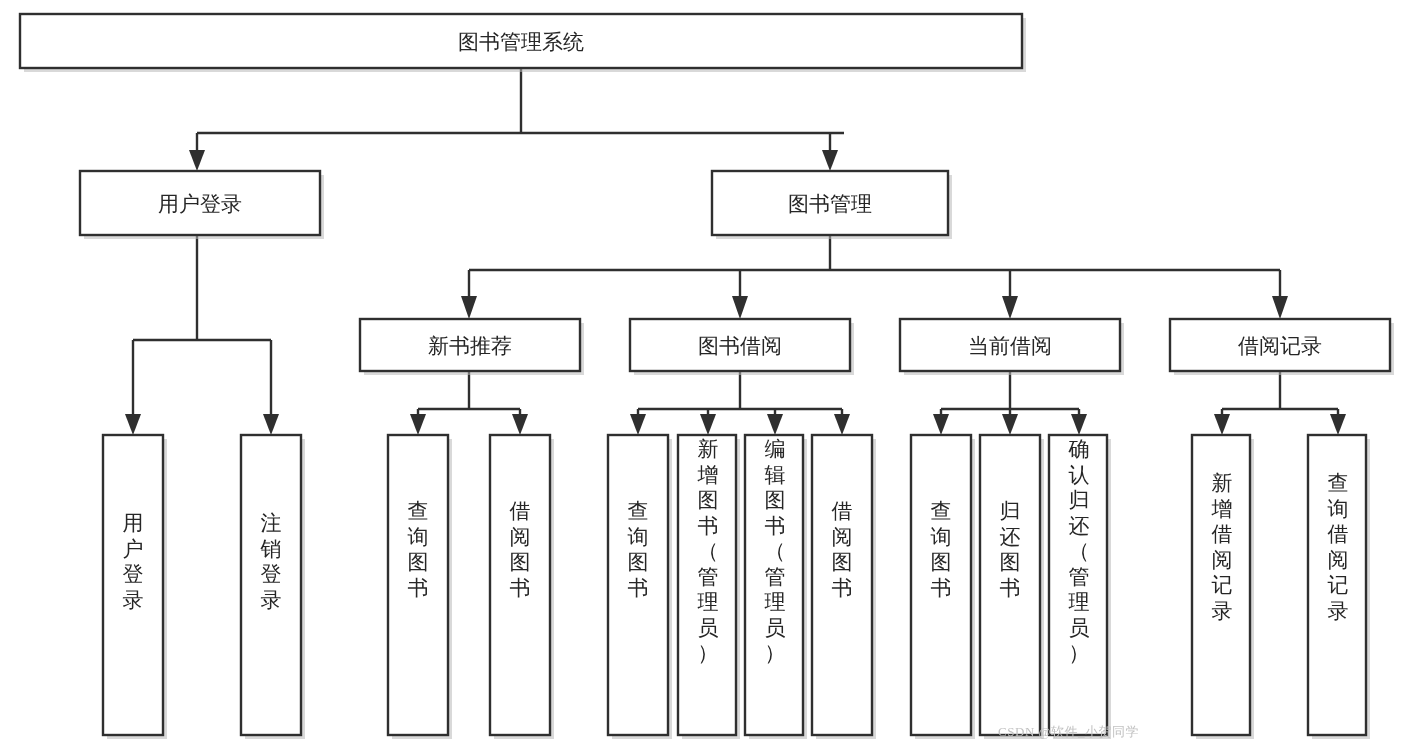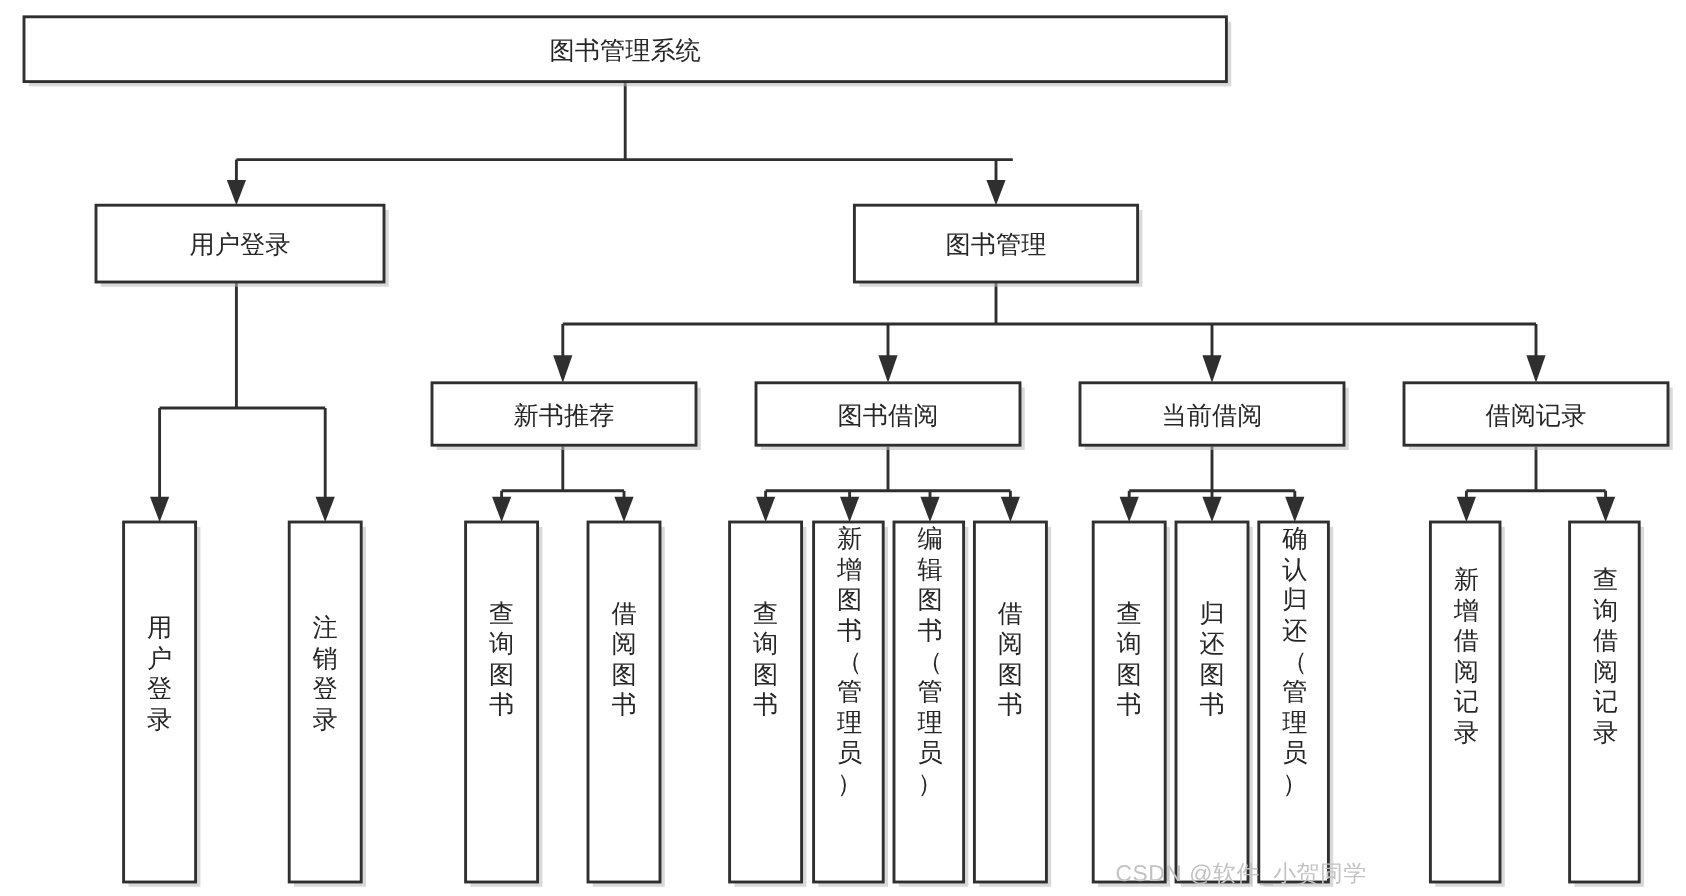--- a/index.html
+++ b/index.html
@@ -55,22 +55,22 @@
   .node-label-vertical {
     font-family: "DejaVu Sans", "Liberation Sans", sans-serif;
     font-size: 21px;
     fill: #262626;
     text-anchor: middle;
   }
   .watermark-text {
     position: absolute;
     right: 12px;
     bottom: 6px;
-    font-family: Liberation Sans, sans-serif;
-    font-size: 19px;
+    font-family: Liberation Serif, serif;
+    font-size: 13px;
     color: #c2c2c2;
     white-space: nowrap;
     letter-spacing: 0.5px;
     pointer-events: none;
   }
 </style>
 </head>
 <body>
 
 <div id="chart-root">

